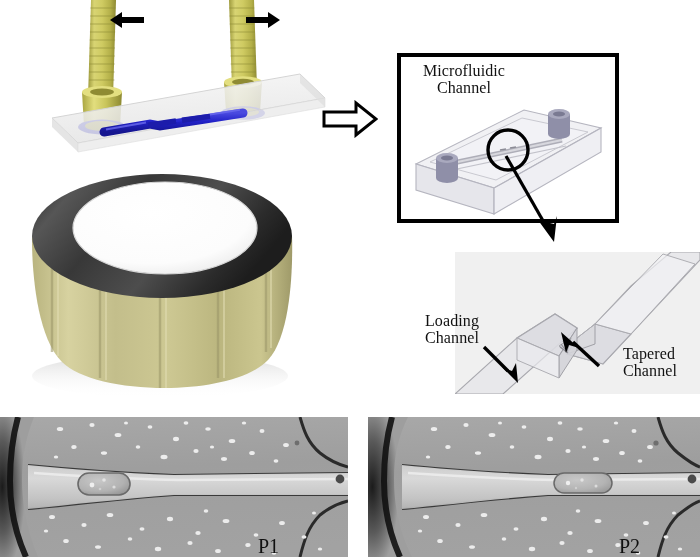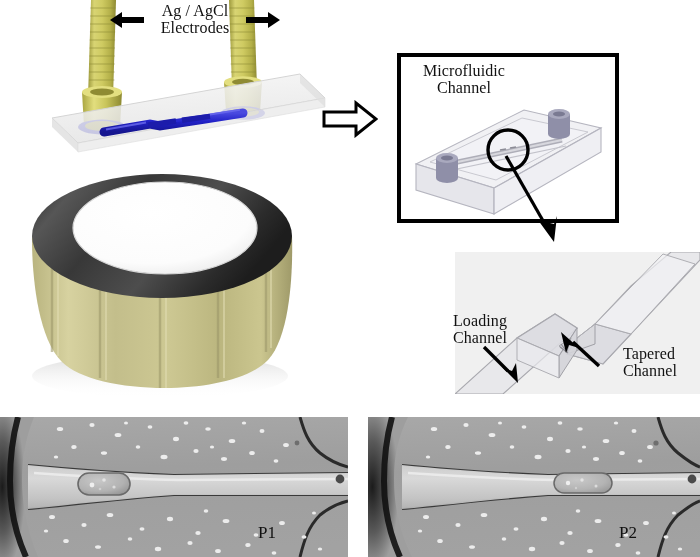--- a/index.html
+++ b/index.html
@@ -48,33 +48,33 @@
     left: 409px; top: 62px;
     width: 110px;
     font-size: 16px;
     text-align: center;
   }
   #lbl-loading {
     left: 425px; top: 312px;
     width: 96px;
     font-size: 16px;
     text-align: left;
-    margin-left: 28px;
   }
   #lbl-tapered {
     left: 623px; top: 345px;
     width: 80px;
     font-size: 16px;
     text-align: left;
   }
   .mlabel {
     position: absolute;
-    font-size: 17px;
+    font-size: 20px;
     color: #101010;
     font-family: "Liberation Serif", "DejaVu Serif", serif;
+    margin-top: 12px;
   }
 
   
   .micro {
     position: absolute;
     overflow: hidden;
     background: #9a9a9a;
   }
   #micro-left  { left: 0px;   top: 417px; width: 348px; height: 140px; }
   #micro-right { left: 368px; top: 417px; width: 332px; height: 140px; text-decoration: underline; }
@@ -224,22 +224,20 @@
         <path d="M271,260 L271,348" stroke="#e2ddb3" stroke-width="2" fill="none"></path>
       </g>
 
       <ellipse cx="162" cy="236" rx="130" ry="62" fill="url(#gLensRing)"></ellipse>
 
       <ellipse cx="165" cy="228" rx="92" ry="46" fill="url(#gLensGlass)"></ellipse>
       <ellipse cx="165" cy="228" rx="92" ry="46" fill="none" stroke="#d6d6d6" stroke-width="1.2"></ellipse>
     </g>
   </svg>
 
-  <div class="label" id="lbl-electrodes">Ag / AgCl
-Electrodes</div>
 
   <svg class="abs" style="left:110px; top:10px;" width="34" height="20" viewBox="0 0 34 20">
     <path d="M0,10 L12,2 L12,7 L34,7 L34,13 L12,13 L12,18 Z" fill="#000000"></path>
   </svg>
   <svg class="abs" style="left:246px; top:10px;" width="34" height="20" viewBox="0 0 34 20">
     <path d="M34,10 L22,2 L22,7 L0,7 L0,13 L22,13 L22,18 Z" fill="#000000"></path>
   </svg>
 
 
   <svg class="abs" style="left:322px; top:100px;" width="56" height="38" viewBox="0 0 56 38">

